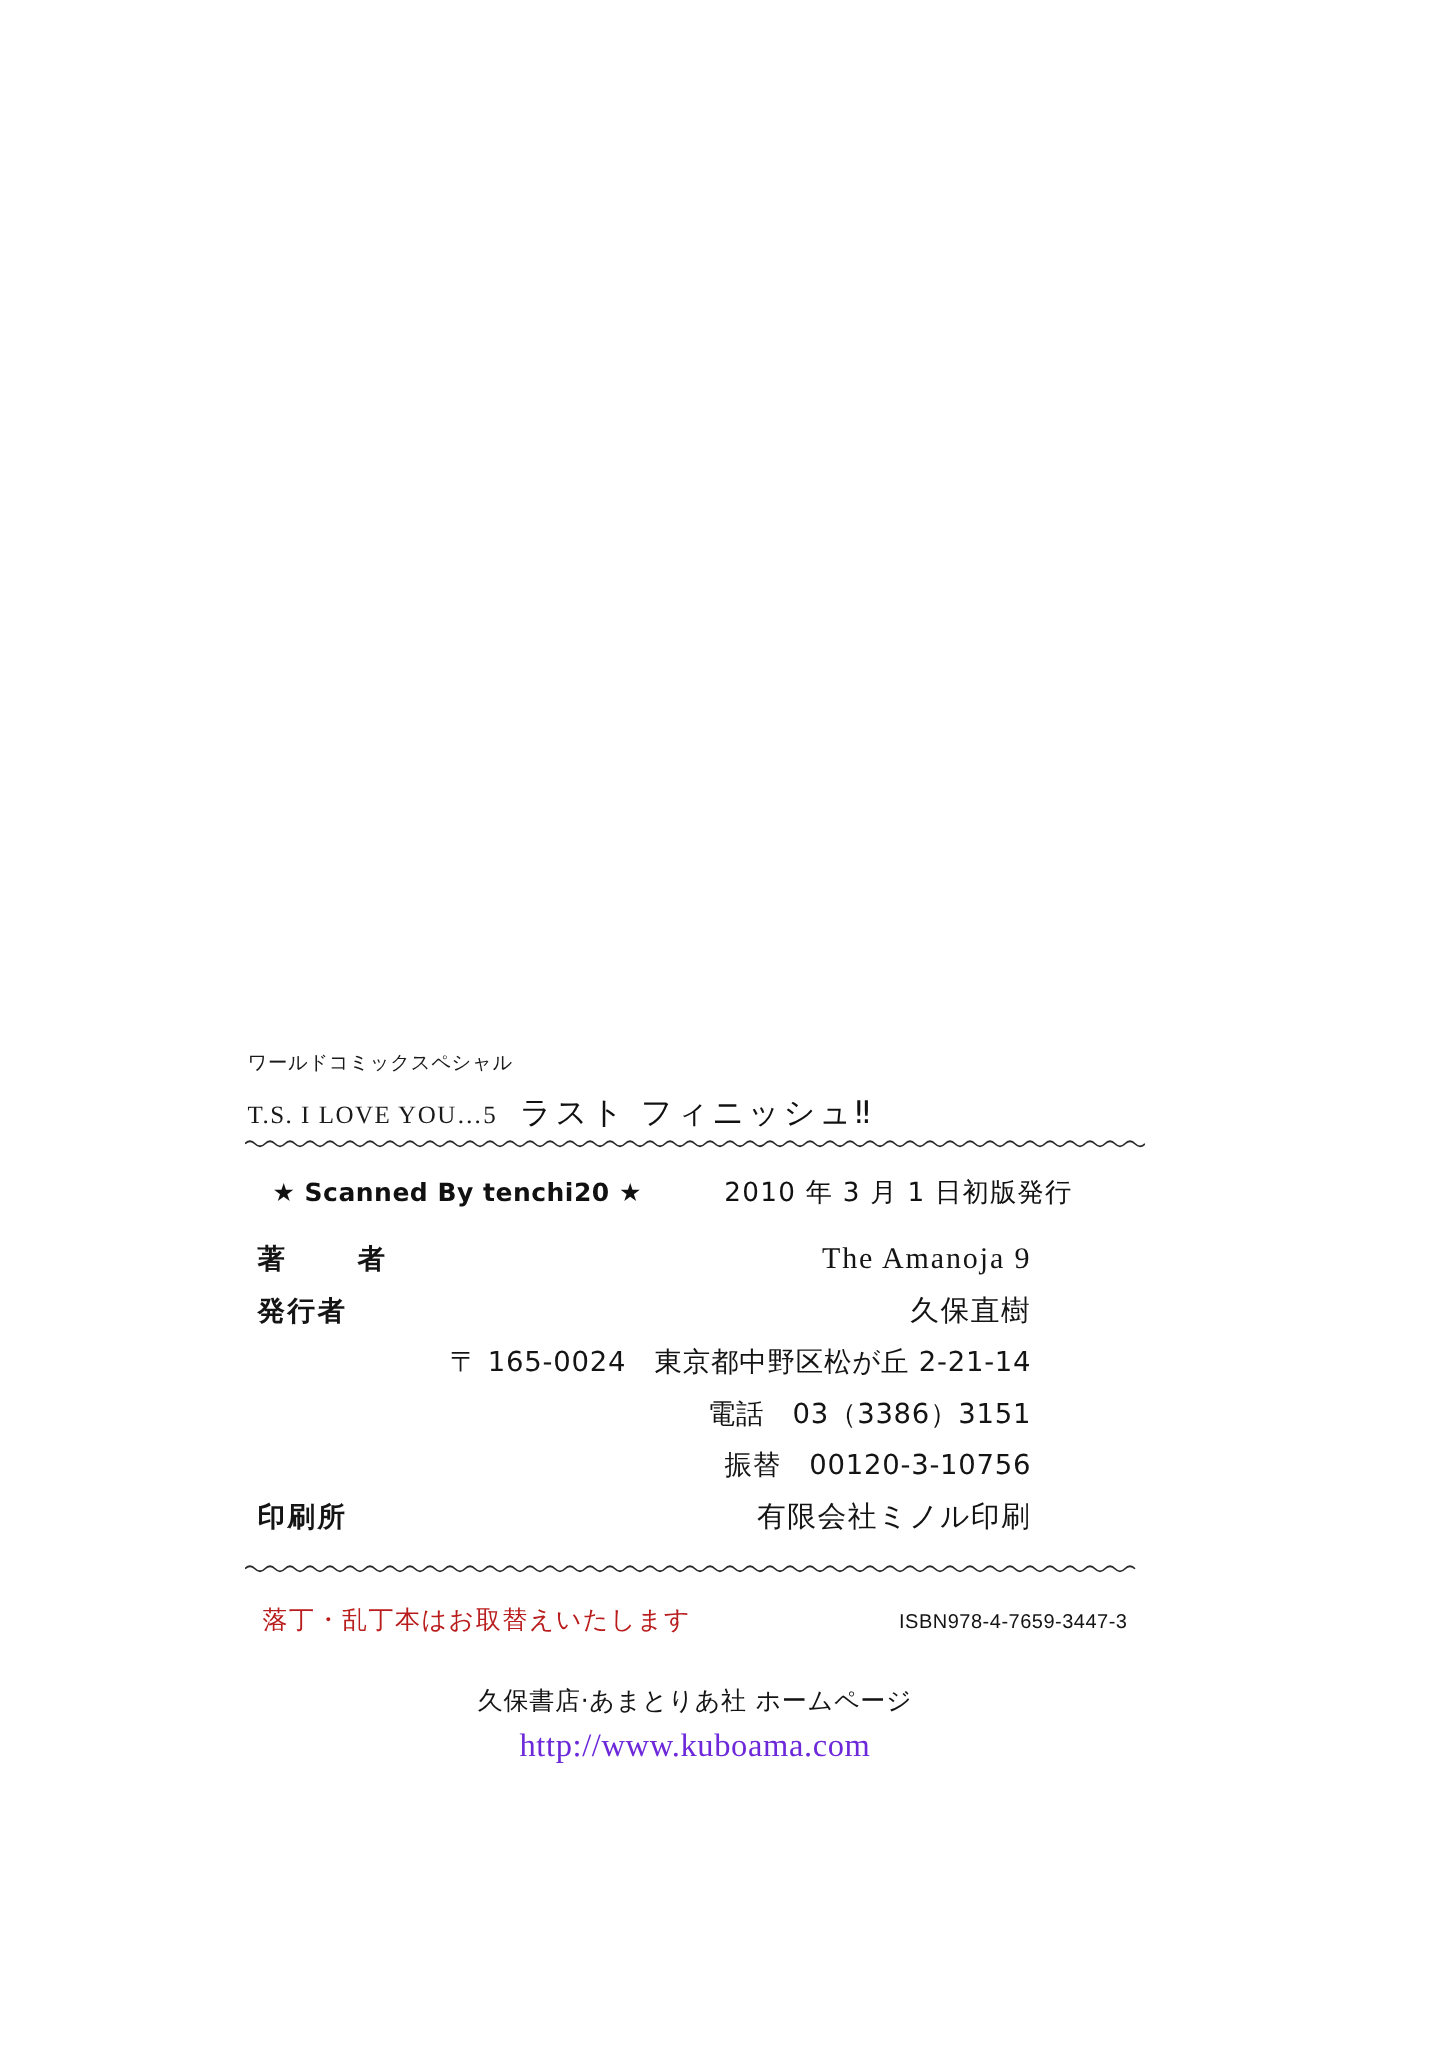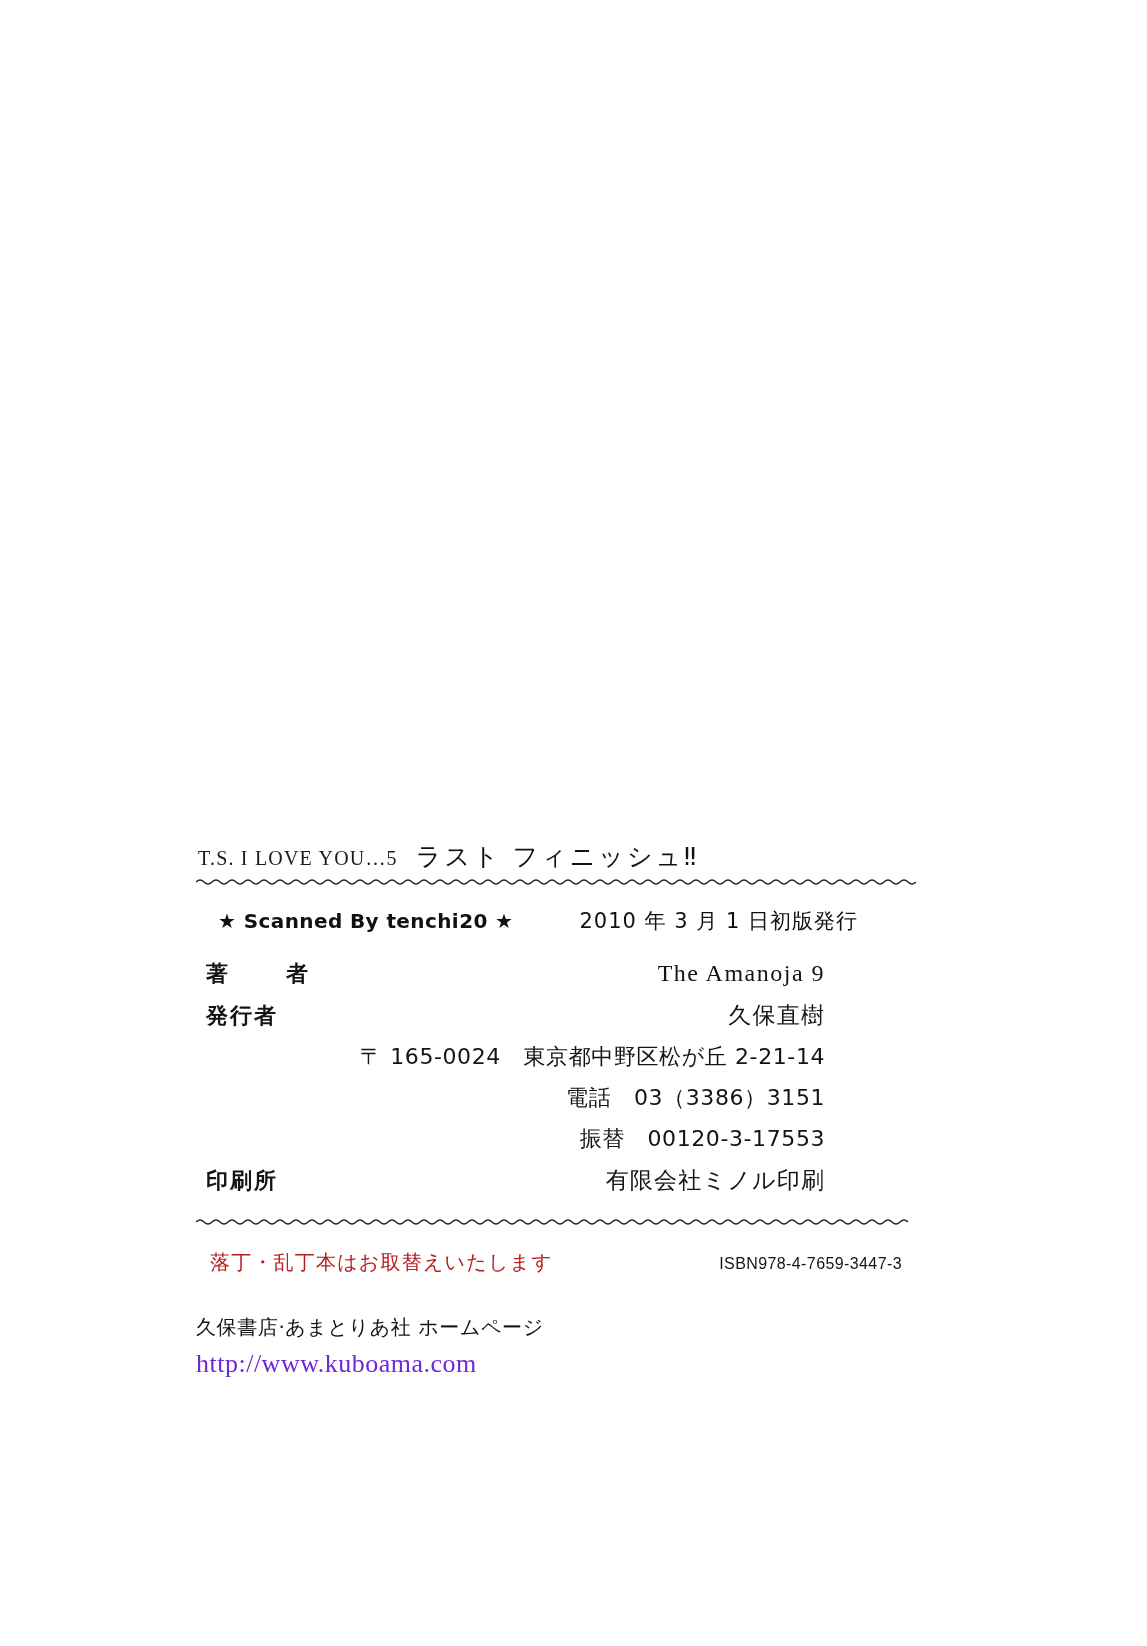--- a/index.html
+++ b/index.html
@@ -148,20 +148,21 @@
   }
   .isbn {
     font-family: Liberation Sans, sans-serif;
     font-size: 16px;
     letter-spacing: 0.4px;
     color: #141414;
   }
 
   .web-block {
     margin-top: 38px;
+    text-align: center;
   }
   .web-name {
     font-family: "DejaVu Sans", sans-serif;
     font-size: 20px;
     letter-spacing: 0.6px;
     color: #141414;
   }
   .web-url {
     font-family: "Liberation Serif", serif;
     font-size: 26px;
@@ -170,20 +171,21 @@
     margin-top: 8px;
   }
 </style>
 </head>
 <body>
 
 <div class="page">
 
   <div class="colophon">
 
+    <div class="series-line">ワールドコミックスペシャル</div>
 
     <div class="title-line">
       <span class="title-roman">T.S. I  LOVE  YOU…5</span>
       <span class="title-kana">ラスト フィニッシュ‼</span>
     </div>
 
     <span class="wave wave-top">
       <svg width="720" height="10" viewBox="0 0 720 10" preserveAspectRatio="none">
         <path d="M0,5 q4,-4 8,0 t8,0 t8,0 t8,0 t8,0 t8,0 t8,0 t8,0 t8,0 t8,0 t8,0 t8,0 t8,0 t8,0 t8,0 t8,0 t8,0 t8,0 t8,0 t8,0 t8,0 t8,0 t8,0 t8,0 t8,0 t8,0 t8,0 t8,0 t8,0 t8,0 t8,0 t8,0 t8,0 t8,0 t8,0 t8,0 t8,0 t8,0 t8,0 t8,0 t8,0 t8,0 t8,0 t8,0 t8,0 t8,0 t8,0 t8,0 t8,0 t8,0 t8,0 t8,0 t8,0 t8,0 t8,0 t8,0 t8,0 t8,0 t8,0 t8,0 t8,0 t8,0 t8,0 t8,0 t8,0 t8,0 t8,0 t8,0 t8,0 t8,0 t8,0 t8,0 t8,0 t8,0 t8,0 t8,0 t8,0 t8,0 t8,0 t8,0 t8,0 t8,0 t8,0 t8,0 t8,0 t8,0 t8,0 t8,0 t8,0 t8,0" fill="none" stroke="#2a2a2a" stroke-width="1.4"></path>
       </svg>
@@ -207,21 +209,21 @@
         <tr>
           <td class="label"></td>
           <td class="value addr">〒 165-0024　東京都中野区松が丘 2-21-14</td>
         </tr>
         <tr>
           <td class="label"></td>
           <td class="value addr">電話　03（3386）3151</td>
         </tr>
         <tr>
           <td class="label"></td>
-          <td class="value addr">振替　00120-3-17553</td>
+          <td class="value addr">振替　00120-3-10756</td>
         </tr>
         <tr>
           <td class="label">印刷所</td>
           <td class="value">有限会社ミノル印刷</td>
         </tr>
       </tbody>
     </table>
 
     <span class="wave wave-bottom">
       <svg width="720" height="10" viewBox="0 0 720 10" preserveAspectRatio="none">

